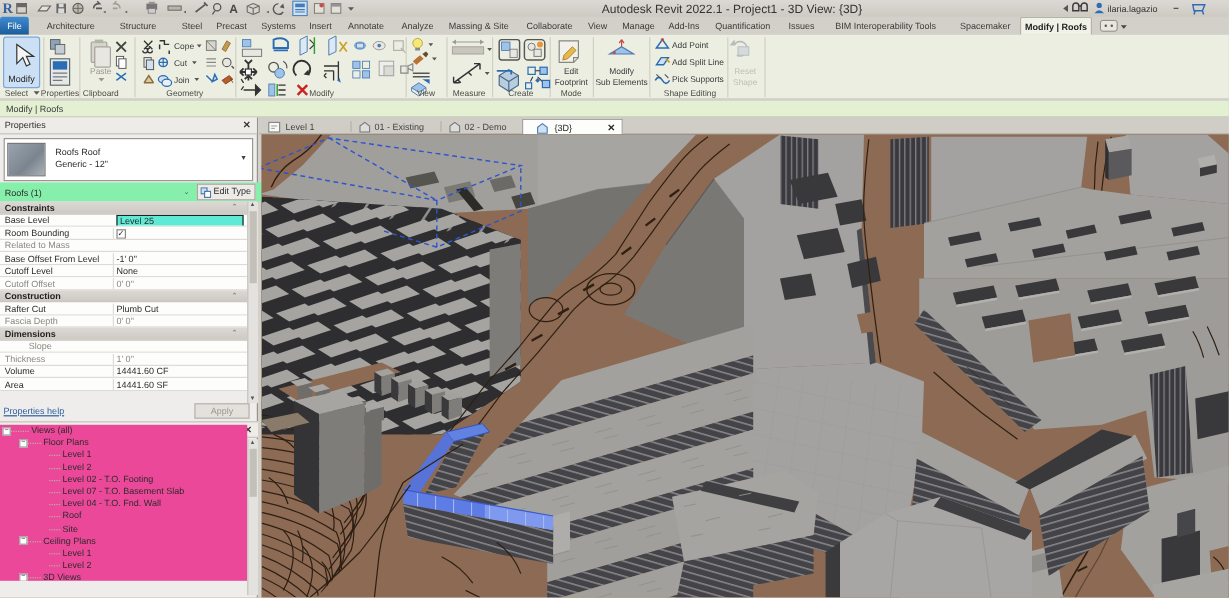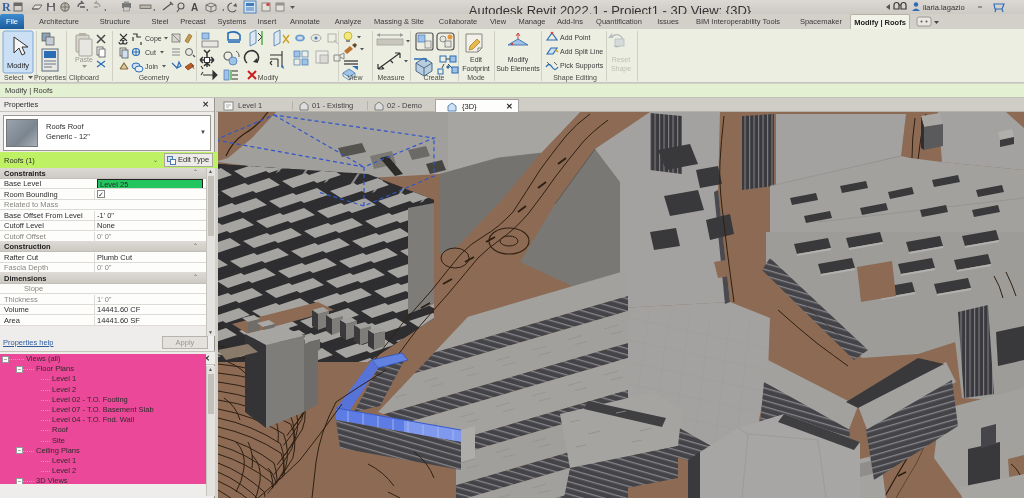--- a/index.html
+++ b/index.html
@@ -1,21 +1,21 @@
 <!DOCTYPE html>
 <html><head>
 <meta charset="utf-8">
 <style>
 * { margin:0; padding:0; box-sizing:border-box; }
 html,body { width:1024px; height:498px; overflow:hidden; font-family:"Liberation Sans", sans-serif; }
 #app { position:relative; width:1024px; height:498px; background:#d3d0ca; }
 
 #titlebar { position:absolute; left:0; top:0; width:1024px; height:14px; background:linear-gradient(#dcd9d4,#cdcac4); font-size:7.5px; color:#333; }
 #qat { position:absolute; left:0; top:0; height:14px; }
-#title-text { position:absolute; left:440px; top:3px; width:340px; text-align:center; font-size:13px; color:#333; }
+#title-text { position:absolute; left:440px; top:3px; width:340px; text-align:center; font-size:10px; color:#333; }
 #title-right { position:absolute; right:4px; top:2px; font-size:7.5px; color:#444; }
 
 #tabrow { position:absolute; left:0; top:14px; width:1024px; height:15px; background:#d3d0ca; font-size:7.5px; color:#3a3a3a; }
 .rtab { position:absolute; top:0; height:15px; line-height:15px; text-align:center; }
 #tab-file { background:linear-gradient(#3f8bd0,#1b5c9b); color:#fff; border-radius:2px 2px 0 0; }
 #tab-active { background:#f0f1e7; color:#222; border:1px solid #b5b2aa; border-bottom:none; border-radius:2px 2px 0 0; font-weight:bold;}
 
 #ribbon { position:absolute; left:0; top:29px; width:1024px; height:54px; background:#eceee2; border-bottom:1px solid #c8c5bc; }
 
 #greenbar { position:absolute; left:0; top:84px; width:1024px; height:14px; background:#e4f0d2; border-bottom:1px solid #c3c0b8; font-size:7.5px; color:#3a3a3a; line-height:13px; padding-left:5px;}
@@ -305,39 +305,39 @@
   </div>
   <div id="greenbar">Modify | Roofs</div>
   <div id="leftpanel">
     <div class="phead" style="height:14px;">Properties<span class="x">✕</span></div>
     <div style="position:absolute;left:3px;top:17px;width:208px;height:36px;background:#fff;border:1px solid #9a9791;">
       <div style="position:absolute;left:2px;top:3px;width:32px;height:28px;background:linear-gradient(135deg,#9aa4ae,#7b858f 60%,#aab2b8);border:1px solid #777;"></div>
       <div style="position:absolute;left:42px;top:6px;">Roofs Roof</div>
       <div style="position:absolute;left:42px;top:16px;">Generic - 12"</div>
       <div style="position:absolute;right:4px;top:13px;color:#444;font-size:6px;">▼</div>
     </div>
-    <div style="position:absolute;left:0;top:54px;width:219px;height:16px;background:#bef264;">
+    <div style="position:absolute;left:0;top:54px;width:219px;height:16px;background:#86efac;">
       <span style="position:absolute;left:4px;top:4px;">Roofs (1)</span>
       <span style="position:absolute;left:153px;top:4px;color:#555;font-size:6px;">⌄</span>
       <div style="position:absolute;left:164px;top:1px;width:49px;height:14px;background:#ecebe7;border:1px solid #aaa7a1;">
         <svg width="9" height="9" viewBox="0 0 9 9" style="position:absolute;left:2px;top:2px;">
             <rect x="0.5" y="0.5" width="5" height="5" fill="#cfe0f0" stroke="#4a7ab0"></rect>
             <rect x="3.5" y="3.5" width="5" height="5" fill="#fff" stroke="#4a7ab0"></rect>
           </svg>
         <span style="position:absolute;left:13px;top:1px;">Edit Type</span>
       </div>
     </div>
     <div id="pgrid" style="position:absolute;left:0;top:70px;width:206px;">
       <div class="prow phh">
           <span class="pl" style="font-weight:bold;color:#222;">Constraints</span>
           <span class="pin">⌃</span>
         </div>
       <div class="prow">
           <span class="pl">Base Level</span>
-          <span class="pv" style="border:1px solid #222;background:#22c55e;margin:0;padding:0 2px;">Level 25</span>
+          <span class="pv" style="border:1px solid #222;background:#5eead4;margin:0;padding:0 2px;">Level 25</span>
         </div>
       <div class="prow">
           <span class="pl">Room Bounding</span>
           <span class="pv"><span class="cb">✓</span></span>
         </div>
       <div class="prow">
           <span class="pl" style="color:#8a8780;">Related to Mass</span>
           <span class="pv" style="color:#8a8780;"></span>
         </div>
       <div class="prow">

